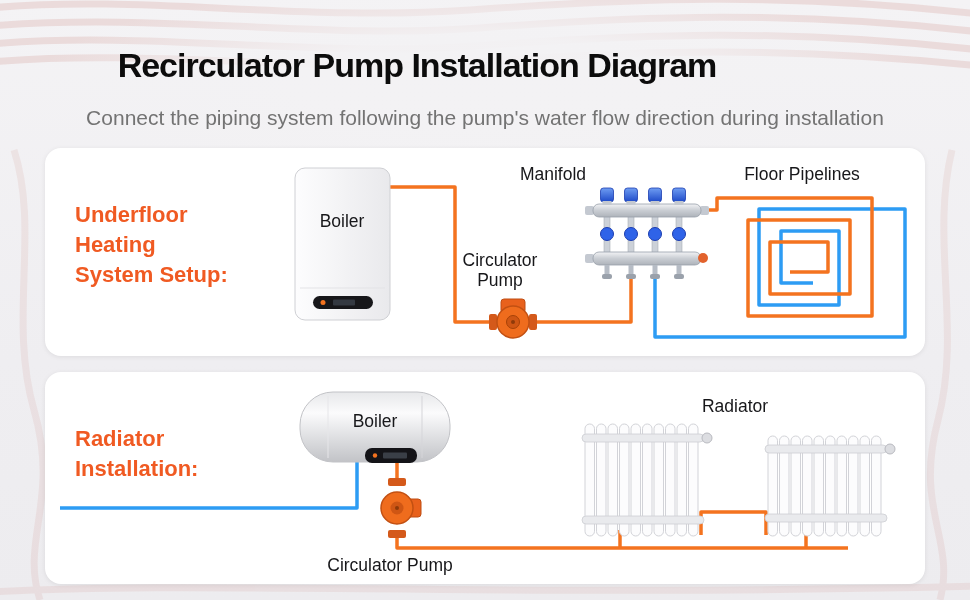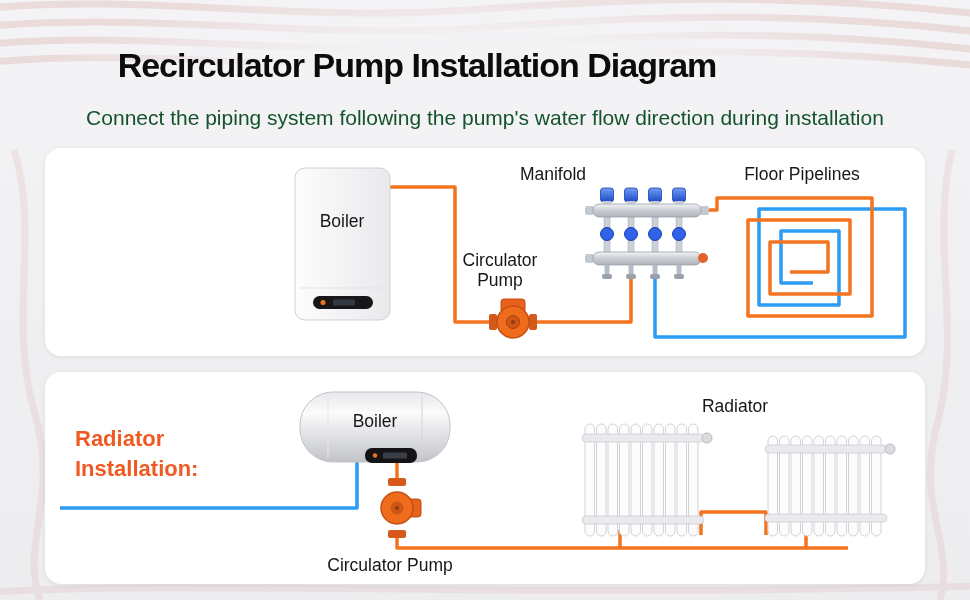--- a/index.html
+++ b/index.html
@@ -10,21 +10,21 @@
   }
   .bgdecor{position:absolute;left:0;top:0;pointer-events:none;}
   .bgfade{position:absolute;left:0;top:0;width:970px;height:150px;pointer-events:none;
     background:radial-gradient(ellipse 58% 85% at 50% 55%, rgba(243,242,244,0.95) 35%, rgba(243,242,244,0) 80%);}
   .page-title{
     position:absolute;top:46px;left:0;width:834px;margin:0;text-align:center;
     font-size:34px;font-weight:800;letter-spacing:-1px;color:#0c0c0c;
   }
   .page-subtitle{
     position:absolute;top:106px;left:0;width:970px;margin:0;text-align:center;
-    font-size:21px;font-weight:500;color:#14532d;
+    font-size:21px;font-weight:500;color:#737373;
   }
   .card{
     position:absolute;left:45px;width:880px;background:#ffffff;border-radius:16px;
     box-shadow:0 1px 5px rgba(0,0,0,0.08);
   }
   .card1{top:148px;height:208px;}
   .card2{top:372px;height:212px;}
   .panel-heading{
     position:absolute;left:30px;color:#f05a22;font-size:22px;font-weight:700;line-height:30px;
   }
@@ -48,20 +48,25 @@
     <path d="M952,150 C930,240 962,330 938,420 S 956,540 940,600"></path>
     <path d="M-10,592 C200,580 500,598 980,586"></path>
   </g>
 </svg>
 <div class="bgfade"></div>
 
 <h1 class="page-title">Recirculator Pump Installation Diagram</h1>
 <p class="page-subtitle">Connect the piping system following the pump's water flow direction during installation</p>
 
 <section class="card card1">
+  <div class="panel-heading">
+    <div>Underfloor</div>
+    <div>Heating</div>
+    <div>System Setup:</div>
+  </div>
 
   <svg class="diagram" width="880" height="208" viewBox="0 0 880 208">
     <defs>
       <linearGradient id="gBoiler" x1="0" y1="0" x2="1" y2="0">
         <stop offset="0" stop-color="#fdfdfe"></stop>
           <stop offset="1" stop-color="#e9e9ec"></stop>
       </linearGradient>
       <linearGradient id="gChrome" x1="0" y1="0" x2="0" y2="1">
         <stop offset="0" stop-color="#f2f3f5"></stop>
           <stop offset="0.5" stop-color="#c9cdd3"></stop>

